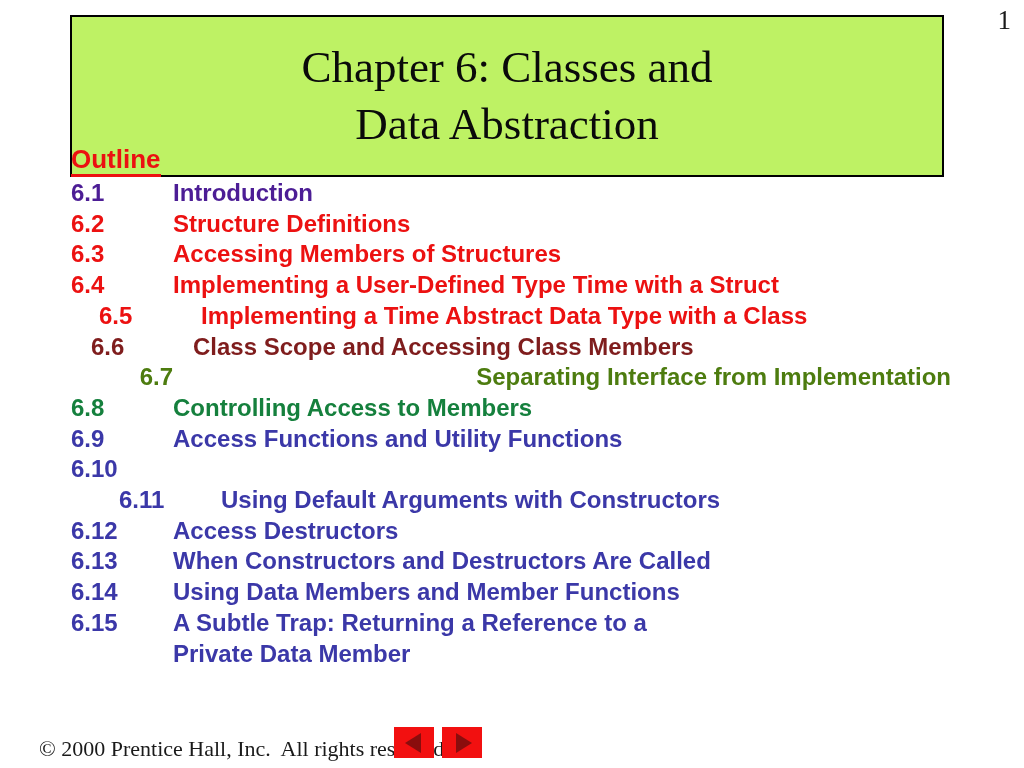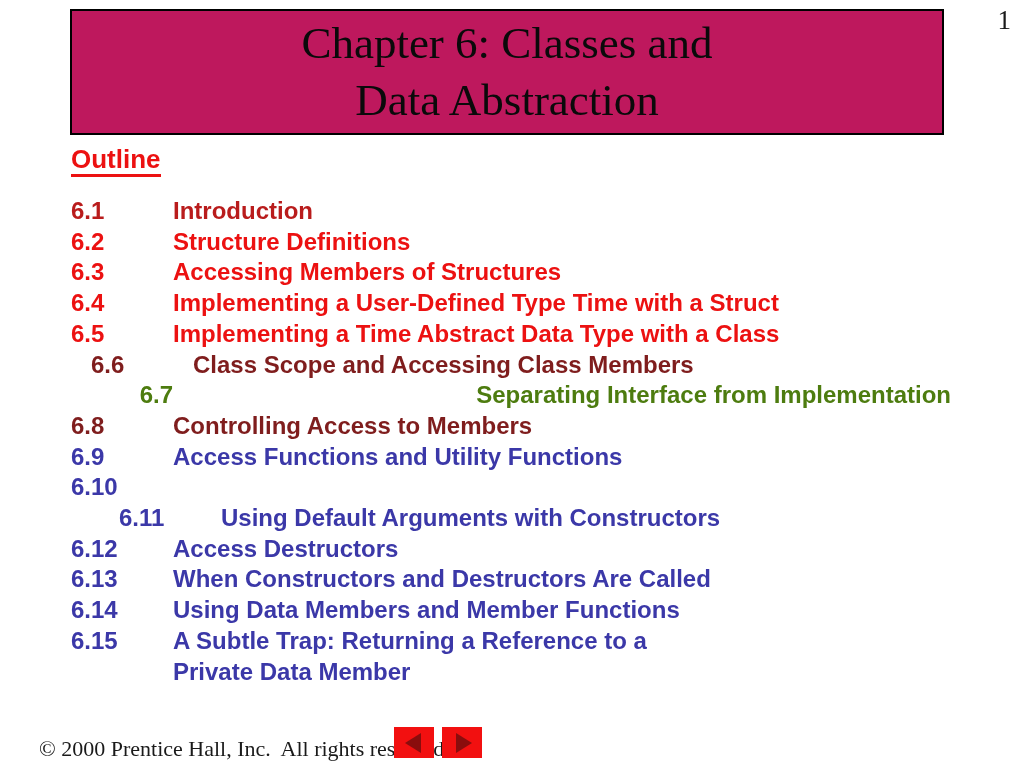--- a/index.html
+++ b/index.html
@@ -10,25 +10,25 @@
     height: 768px;
     background: #ffffff;
     overflow: hidden;
     font-family: "Liberation Sans", sans-serif;
   }
 
   
   .title-box {
     position: absolute;
     left: 70px;
-    top: 9px;
+    top: 15px;
     width: 874px;
-    height: 126px;
+    height: 162px;
     border: 2px solid #000000;
-    background: #be185d;
+    background: #bef264;
     display: flex;
     flex-direction: column;
     align-items: center;
     justify-content: center;
   }
   .title-line {
     font-family: "Liberation Serif", serif;
     font-size: 45px;
     line-height: 57px;
     color: #0a0a0a;
@@ -131,56 +131,56 @@
   <div class="title-box">
     <div class="title-line">Chapter 6: Classes and</div>
     <div class="title-line">Data Abstraction</div>
   </div>
 
   <div class="page-number">1</div>
 
   <div class="outline">
     <div class="outline-heading">Outline</div>
     <div id="outline-list">
-  <div class="outline-row" style="color: #b91c1c; margin-top: 18px;">
+  <div class="outline-row" style="color: #4c1d95;">
     <span class="outline-num">6.1</span>
     <span class="outline-text">Introduction</span>
   </div>
 
   <div class="outline-row" style="color: rgb(236, 17, 17);">
     <span class="outline-num">6.2</span>
     <span class="outline-text">Structure Definitions</span>
   </div>
 
   <div class="outline-row" style="color: rgb(236, 17, 17);">
     <span class="outline-num">6.3</span>
     <span class="outline-text">Accessing Members of Structures</span>
   </div>
 
   <div class="outline-row" style="color: rgb(236, 17, 17);">
     <span class="outline-num">6.4</span>
     <span class="outline-text">Implementing a User-Defined Type Time with a Struct</span>
   </div>
 
-  <div class="outline-row" style="color: rgb(236, 17, 17);">
+  <div class="outline-row" style="color: rgb(236, 17, 17); margin-left: 28px;">
     <span class="outline-num">6.5</span>
     <span class="outline-text">Implementing a Time Abstract Data Type with a Class</span>
   </div>
 
   <div class="outline-row" style="color: #7f1d1d; margin-left: 20px;">
     <span class="outline-num">6.6</span>
     <span class="outline-text">Class Scope and Accessing Class Members</span>
   </div>
 
   <div class="outline-row" style="color: #4d7c0f; text-align: right;">
     <span class="outline-num">6.7</span>
     <span class="outline-text">Separating Interface from Implementation</span>
   </div>
 
-  <div class="outline-row" style="color: #7f1d1d;">
+  <div class="outline-row" style="color: #15803d;">
     <span class="outline-num">6.8</span>
     <span class="outline-text">Controlling Access to Members</span>
   </div>
 
   <div class="outline-row" style="color: rgb(59, 56, 168); justify-content: center;">
     <span class="outline-num">6.9</span>
     <span class="outline-text">Access Functions and Utility Functions</span>
   </div>
 
   <div class="outline-row" style="color: rgb(59, 56, 168);">

